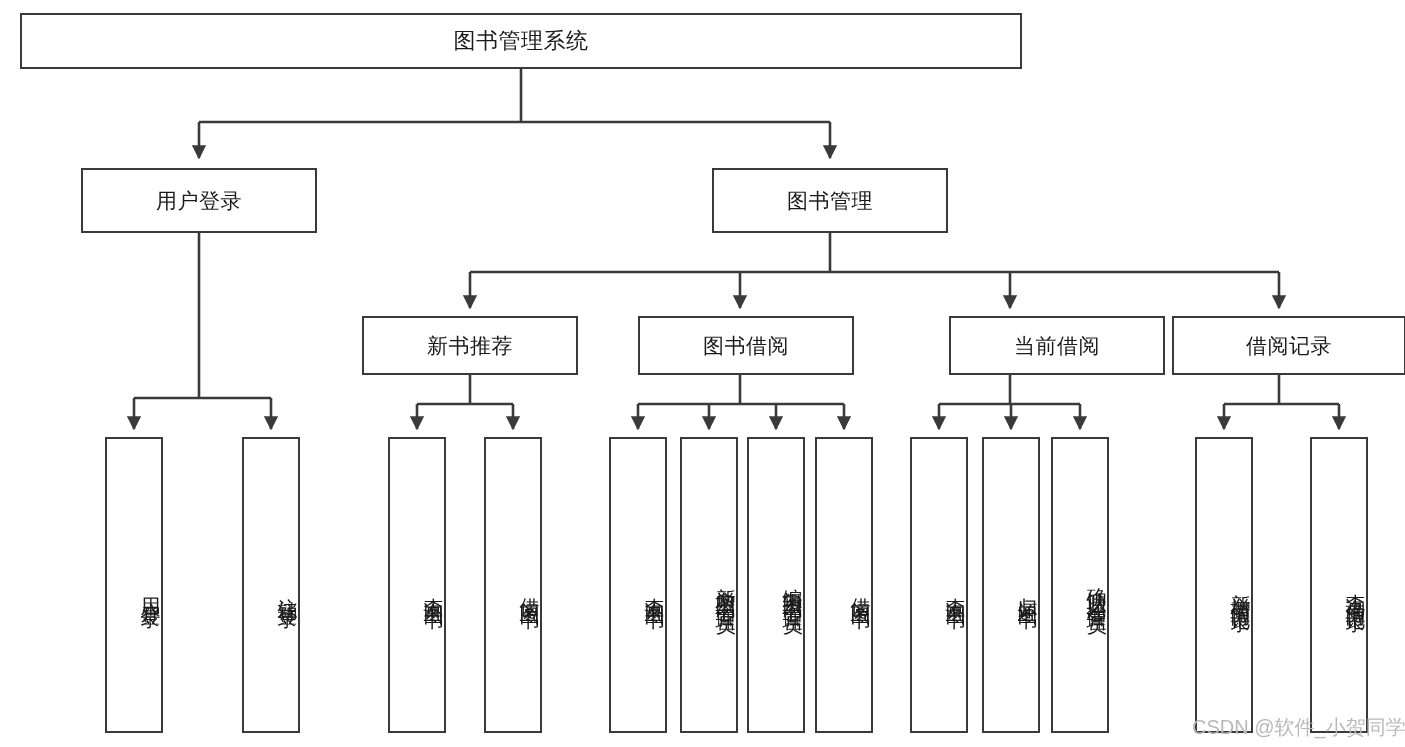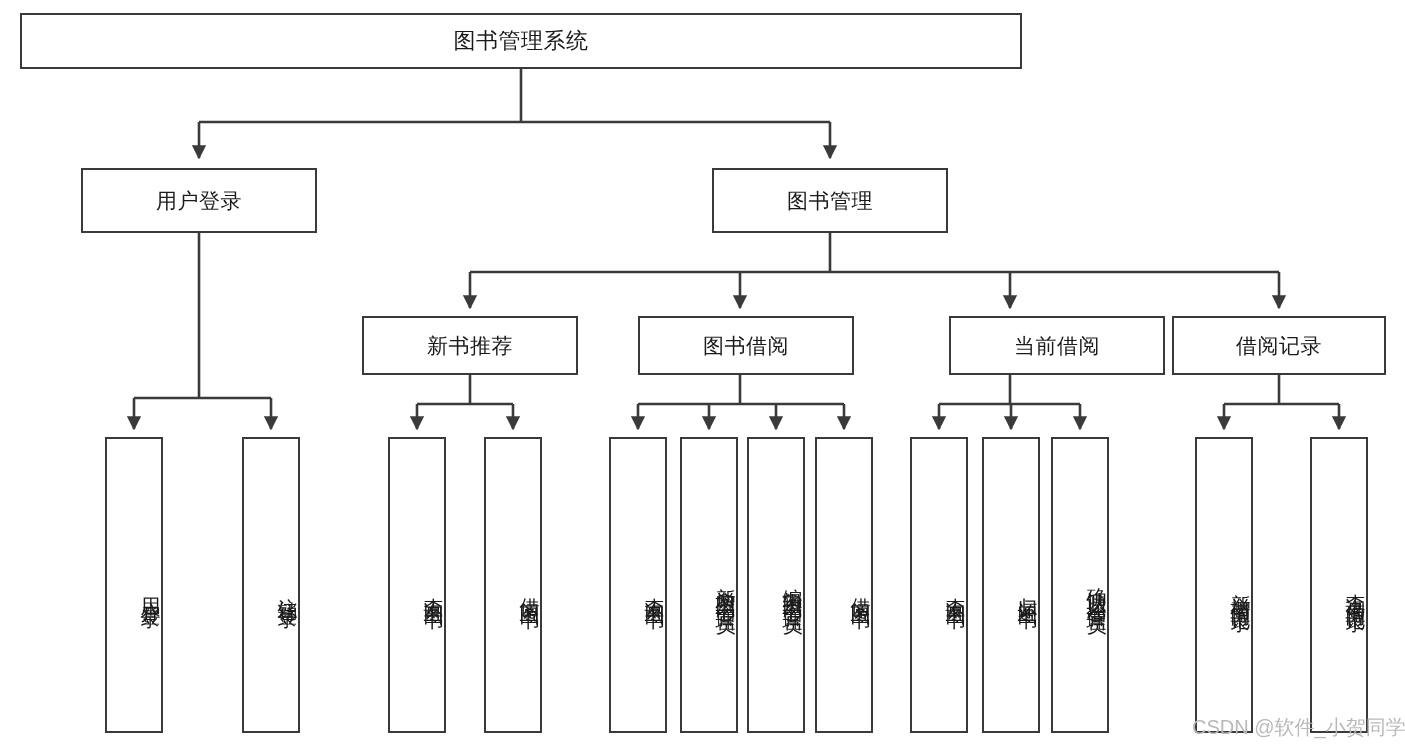--- a/index.html
+++ b/index.html
@@ -134,21 +134,21 @@
 
   <div class="node h" style="left:712px; top:168px; width:236px; height:65px;">
     <span>图书管理</span>
   </div>
   <div class="node h" style="left:632px; top:316px; width:216px; height:59px;margin-left:6px;">
     <span>图书借阅</span>
   </div>
   <div class="node h" style="left:949px; top:316px; width:216px; height:59px;">
     <span>当前借阅</span>
   </div>
-  <div class="node h" style="left:1172px; top:316px; width:214px; height:59px;">
+  <div class="node h" style="left:1172px; top:316px; width:234px; height:59px;">
     <span>借阅记录</span>
   </div>
 
   <div class="node v" style="left:105px; top:437px; width:58px; height:296px;">
     <span class="vlabel">用户登录</span>
   </div>
   <div class="node v" style="left:242px; top:437px; width:58px; height:296px;">
     <span class="vlabel">注销登录</span>
   </div>
 

